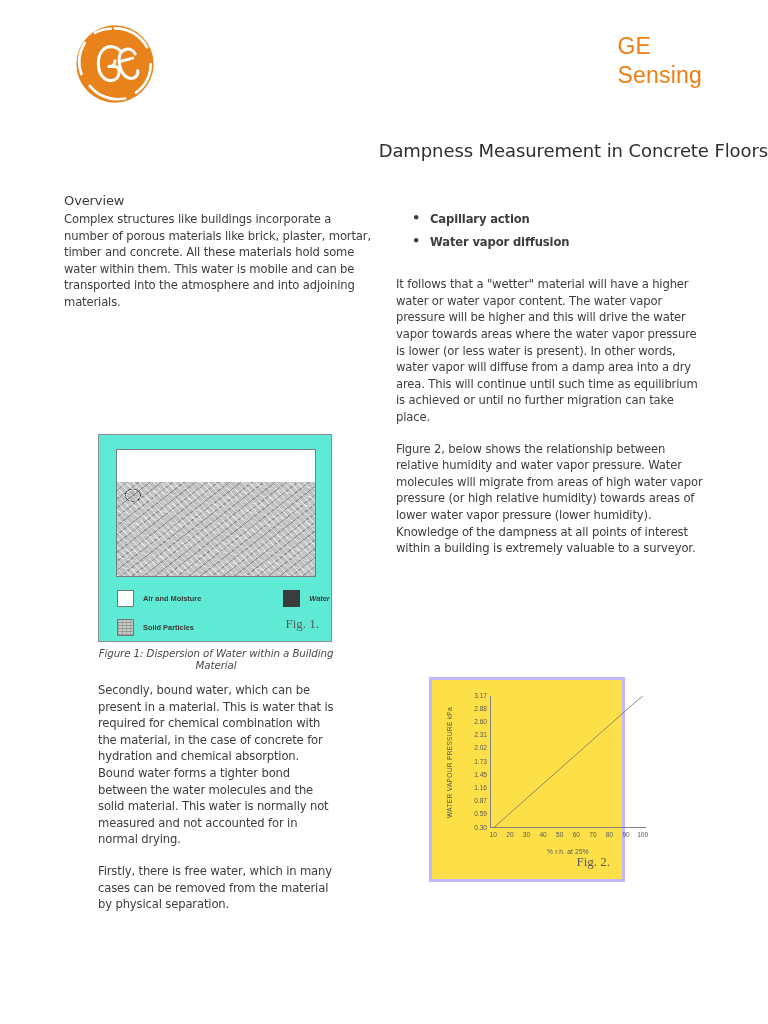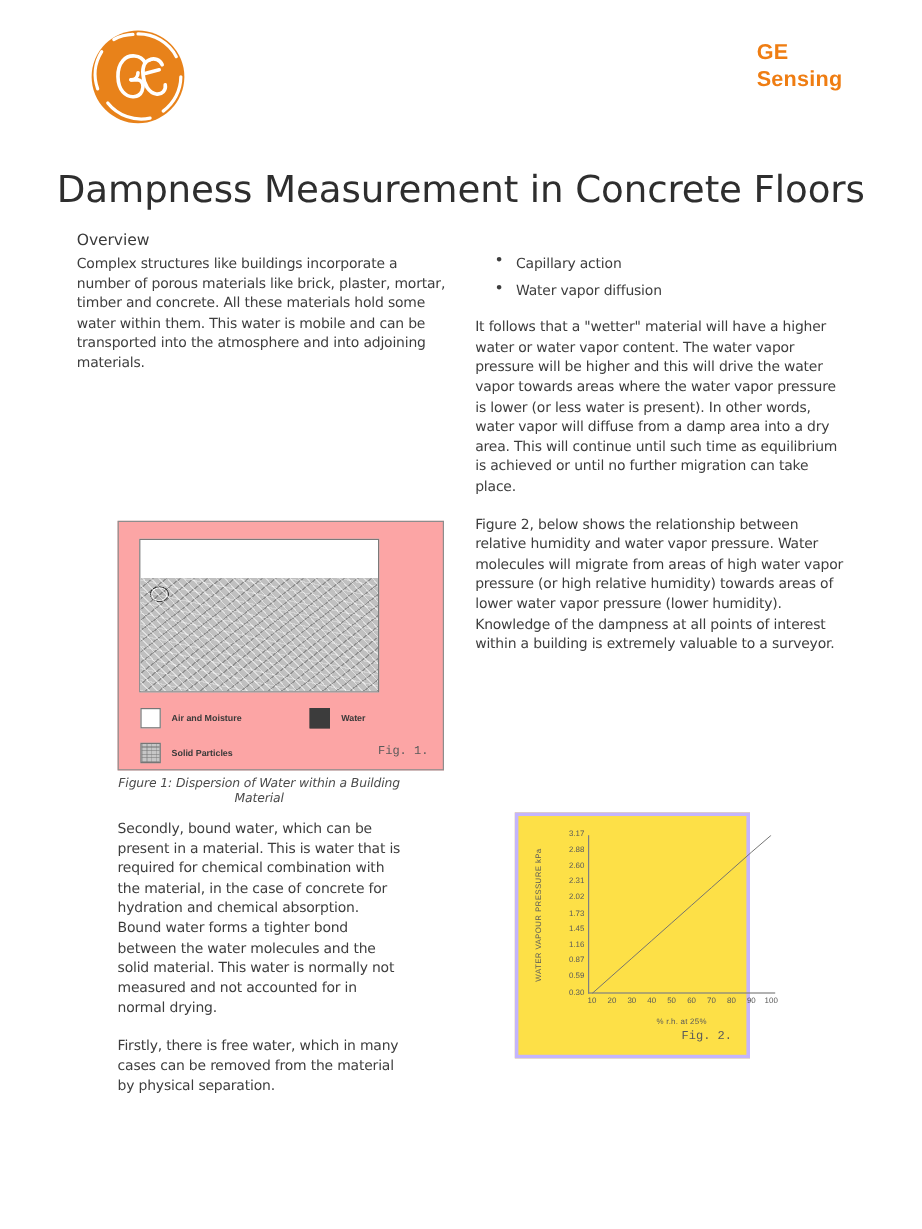--- a/index.html
+++ b/index.html
@@ -32,37 +32,37 @@
   }
   .brand {
     position: absolute;
     right: 66px;
     top: 32px;
     text-align: left;
     line-height: 1.28;
   }
   .brand-line {
     font-family: "Liberation Sans", sans-serif;
-    font-size: 18px;
-    font-weight: 700;
+    font-size: 23px;
+    font-weight: 400;
     color: #ef7d12;
     letter-spacing: .2px;
     display: block;
   }
 
   
   .page-title {
     position: absolute;
     left: 0;
     top: 140px;
     width: 768px;
-    text-align: center;
+    text-align: right;
     font-family: "DejaVu Sans", sans-serif;
     font-weight: 400;
-    font-size: 31px;
+    font-size: 18px;
     color: #2e2e2e;
     letter-spacing: -0.1px;
   }
 
   
   .col {
     position: absolute;
     top: 193px;
     width: 310px;
   }
@@ -82,23 +82,24 @@
     font-family: "DejaVu Sans", sans-serif;
     font-size: 11.6px;
     line-height: 16.6px;
     color: #3d3d3d;
     margin: 0 0 15px 0;
     letter-spacing: -0.15px;
   }
   p.body-text.tight { margin-bottom: 0; }
 
   ul.bullets {
-    margin: 4px 0 14px 0;
+    margin: 4px 0 26px 0;
     padding-left: 34px;
     list-style: none;
+    font-weight: bold;
   }
   ul.bullets li {
     font-family: "DejaVu Sans", sans-serif;
     font-size: 11.6px;
     line-height: 16.6px;
     color: #3d3d3d;
     position: relative;
     margin-bottom: 6px;
     letter-spacing: -0.15px;
   }
@@ -122,24 +123,24 @@
   }
 
   
   .fig1-wrap {
     position: absolute;
     left: 98px;
     top: 434px;
     width: 236px;
   }
   .fig1-frame {
-    width: 272px;
+    width: 234px;
     height: 208px;
     border: 1px solid #8d8d8d;
-    background: #fca5a5;
+    background: #5eead4;
     position: relative;
     box-sizing: border-box;
     text-align: center;
   }
   .fig1-image {
     position: absolute;
     left: 17px;
     top: 14px;
     width: 200px;
     height: 128px;
@@ -201,21 +202,21 @@
   }
   .legend-row {
     display: flex;
     align-items: center;
     margin-bottom: 12px;
   }
   .legend-item {
     display: flex;
     align-items: center;
   }
-  .legend-item.second { margin-left: 57px; }
+  .legend-item.second { margin-left: 82px; font-style: italic; }
   .swatch {
     width: 17px;
     height: 17px;
     border: 1px solid #767676;
     box-sizing: border-box;
     flex: none;
   }
   .swatch.air   { background: #ffffff; }
   .swatch.water { background: #3c3c3c; border-color: #3c3c3c; }
   .swatch.solid {
@@ -229,22 +230,22 @@
     font-size: 7.4px;
     font-weight: bold;
     color: #3a3a3a;
     margin-left: 9px;
     white-space: nowrap;
   }
   .fig-tag {
     position: absolute;
     right: 12px;
     bottom: 9px;
-    font-family: Liberation Mono, monospace;
-    font-size: 10px;
+    font-family: Liberation Serif, serif;
+    font-size: 13px;
     color: #5a5a5a;
   }
 
   
   .fig2-wrap {
     position: absolute;
     left: 429px;
     top: 677px;
     width: 245px;
   }

